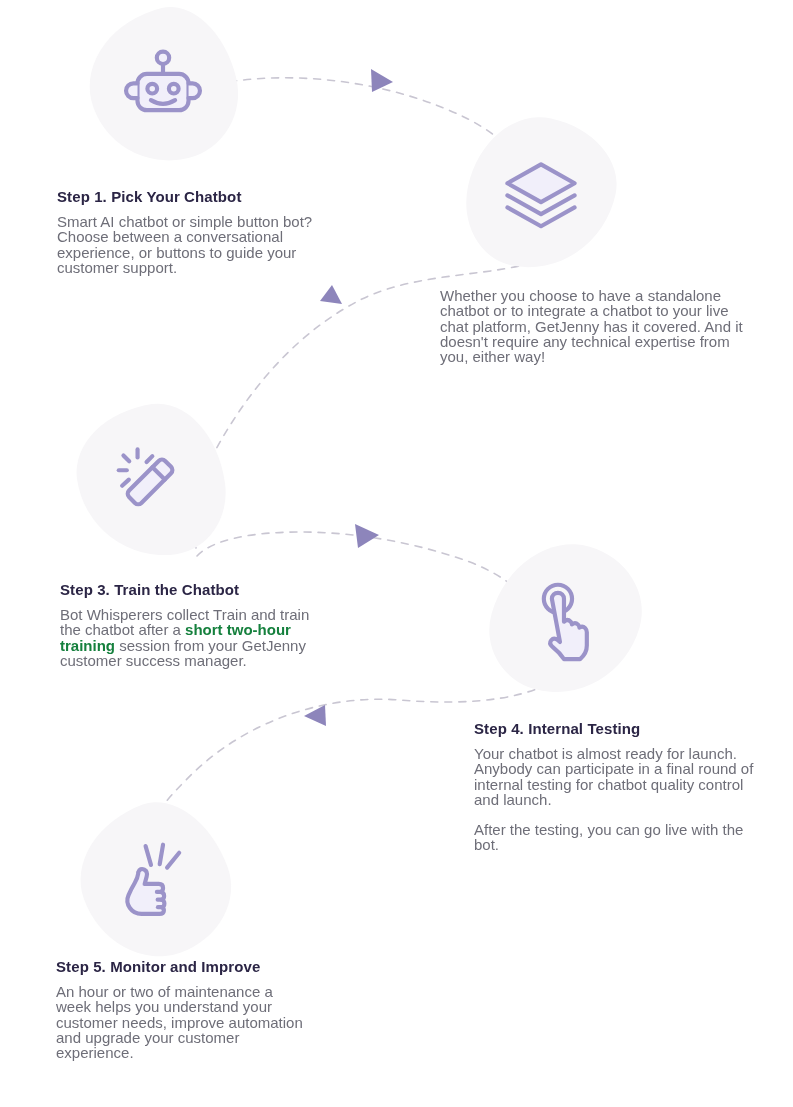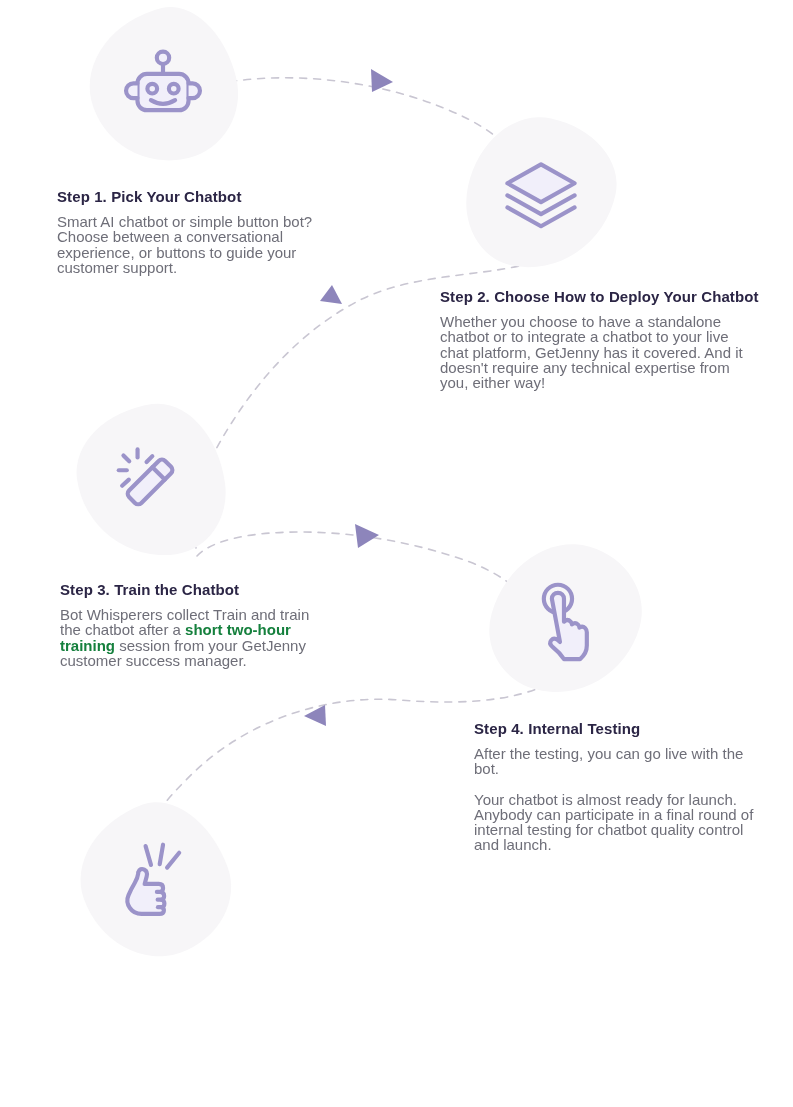--- a/index.html
+++ b/index.html
@@ -156,21 +156,20 @@
     <div class="icon-glyph">
       <svg viewBox="0 0 64 64">
         <polygon class="fl" points="32,10 57,24 32,38 7,24"></polygon>
         <polygon class="ln" points="32,10 57,24 32,38 7,24"></polygon>
         <polyline class="ln" points="7,33 32,47 57,33"></polyline>
         <polyline class="ln" points="7,42 32,56 57,42"></polyline>
       </svg>
     </div>
   </div>
   <div class="step-text" id="text-2">
-    <h3 class="step-title">Step 2. Choose How to Deploy Your Chatbot</h3>
     <p class="step-body">Whether you choose to have a standalone chatbot or to integrate a chatbot to your live chat platform, GetJenny has it covered. And it doesn't require any technical expertise from you, either way!</p>
   </div>
 
   <div class="icon-node" id="node-3">
     <div class="blob blob-3"></div>
     <div class="icon-glyph">
       <svg viewBox="0 0 64 64">
         <g transform="rotate(45 32 32)">
           <path class="fl" d="M25.5,14 h13 v38 h-13 z"></path>
           <rect class="ln" x="25.5" y="14" width="13" height="38" rx="3.4"></rect>
@@ -194,33 +193,37 @@
     <div class="icon-glyph">
       <svg viewBox="0 0 64 64">
         <circle class="ln" cx="26" cy="17" r="10.5"></circle>
         <path class="fl" d="M21.5,17 a4.5,4.5 0 0 1 9,0 v17 q2.5,-2.5 5,0 q0.8,0.8 0.9,2 q2.4,-2 4.6,0.2 q0.9,0.9 1,2.2 q2.3,-1.6 4.3,0.4 q1.2,1.2 1.2,3 l0,10 q0,6 -5,10 l-12,0 q-3,-4.5 -8.5,-9 q-3,-2.6 -1,-5 q2,-2.4 5,0 l1.5,1.3 z"></path>
         <path class="ln" d="M21.5,17 a4.5,4.5 0 0 1 9,0 v17 q2.5,-2.5 5,0 q0.8,0.8 0.9,2 q2.4,-2 4.6,0.2 q0.9,0.9 1,2.2 q2.3,-1.6 4.3,0.4 q1.2,1.2 1.2,3 l0,10 q0,6 -5,10 l-12,0 q-3,-4.5 -8.5,-9 q-3,-2.6 -1,-5 q2,-2.4 5,0 l1.5,1.3 z"></path>
       </svg>
     </div>
   </div>
   <div class="step-text" id="text-4">
     <h3 class="step-title">Step 4. Internal Testing</h3>
+    <p class="step-body">Your chatbot is almost ready for launch. Anybody can participate in a final round of internal testing for chatbot quality control and launch.</p>
     <p class="step-body">After the testing, you can go live with the bot.</p>
-    <p class="step-body">Your chatbot is almost ready for launch. Anybody can participate in a final round of internal testing for chatbot quality control and launch.</p>
   </div>
 
   <div class="icon-node" id="node-5">
     <div class="blob blob-5"></div>
     <div class="icon-glyph">
       <svg viewBox="0 0 64 64">
         <line class="ln" x1="25" y1="6" x2="29" y2="20" stroke-width="3.4"></line>
         <line class="ln" x1="38" y1="5" x2="35.5" y2="19.5" stroke-width="3.4"></line>
         <line class="ln" x1="50" y1="11" x2="41" y2="22" stroke-width="3.4"></line>
         <path class="fl" d="M19.5,25.5 q1.5,-3.5 4.5,-2 q2.8,1.4 1.8,5.2 l-1.5,5.5 l10.5,0 q3.2,0 3.2,3 q0,2.3 -1.8,2.9 q2.6,0.4 2.6,3 q0,2.2 -2,2.8 q2.2,0.5 2.2,2.8 q0,2.2 -2,2.8 q1.8,0.7 1.6,2.6 q-0.2,2.4 -3.2,2.4 l-13.5,0 q-5.5,0 -8.6,-4.4 q-3.2,-4.6 -1,-9.6 q2.2,-5 4.6,-9 q2.2,-3.6 2.6,-7 z"></path>
         <path class="ln" d="M19.5,25.5 q1.5,-3.5 4.5,-2 q2.8,1.4 1.8,5.2 l-1.5,5.5 l10.5,0 q3.2,0 3.2,3 q0,2.3 -1.8,2.9 q2.6,0.4 2.6,3 q0,2.2 -2,2.8 q2.2,0.5 2.2,2.8 q0,2.2 -2,2.8 q1.8,0.7 1.6,2.6 q-0.2,2.4 -3.2,2.4 l-13.5,0 q-5.5,0 -8.6,-4.4 q-3.2,-4.6 -1,-9.6 q2.2,-5 4.6,-9 q2.2,-3.6 2.6,-7 z"></path>
         <path class="ln" d="M36.8,40.1 h-3.4" stroke-width="2.6"></path>
         <path class="ln" d="M37.6,45.9 h-3.6" stroke-width="2.6"></path>
         <path class="ln" d="M37.8,51.5 h-3.6" stroke-width="2.6"></path>
       </svg>
     </div>
   </div>
+  <div class="step-text" id="text-5">
+    <h3 class="step-title">Step 5. Monitor and Improve</h3>
+    <p class="step-body">An hour or two of maintenance a week helps you understand your customer needs, improve automation and upgrade your customer experience.</p>
+  </div>
 
 </div>
 
 </body></html>

